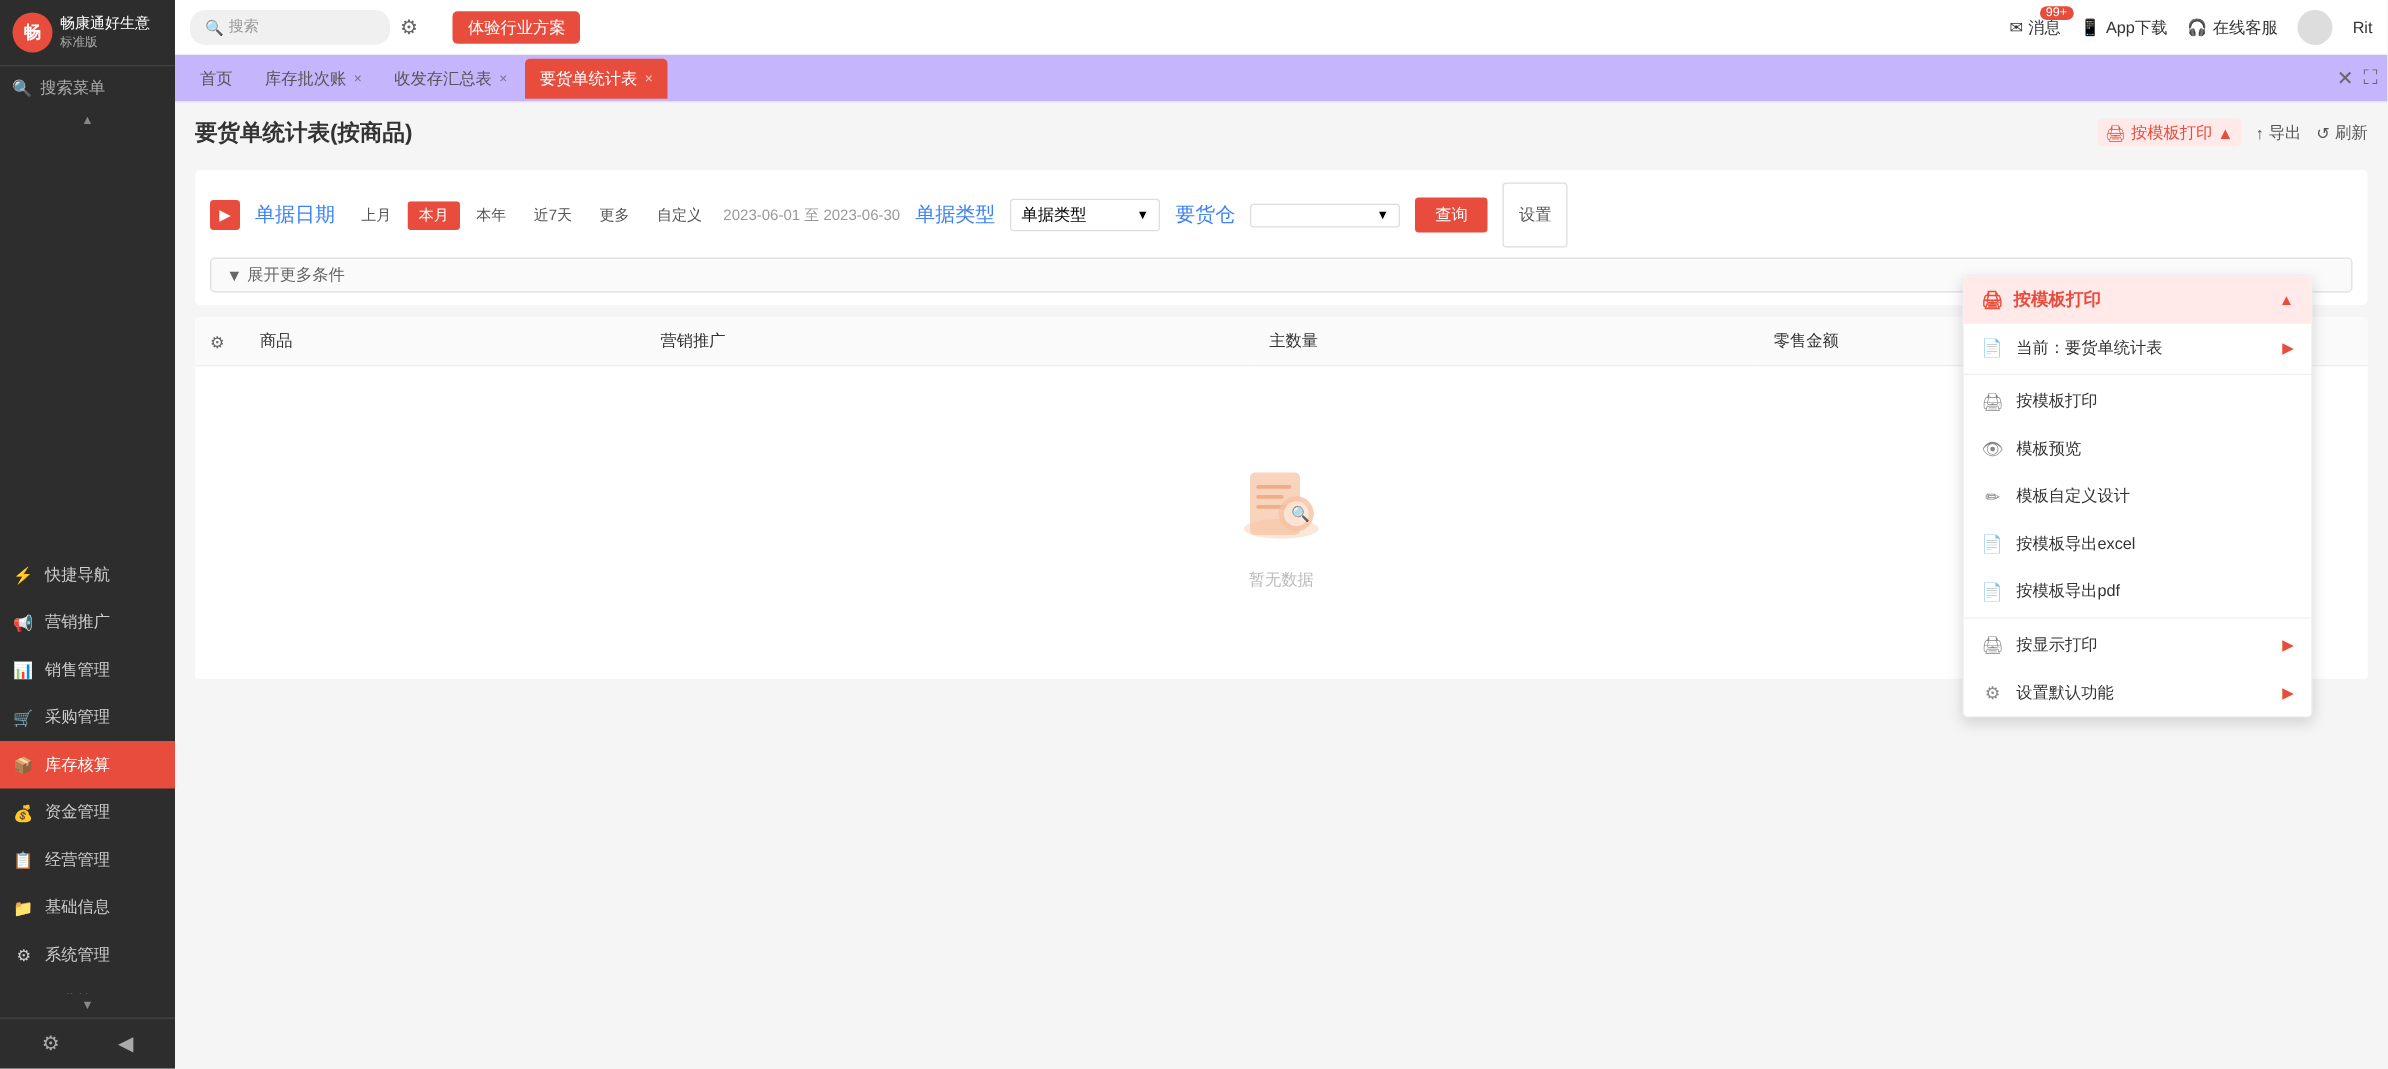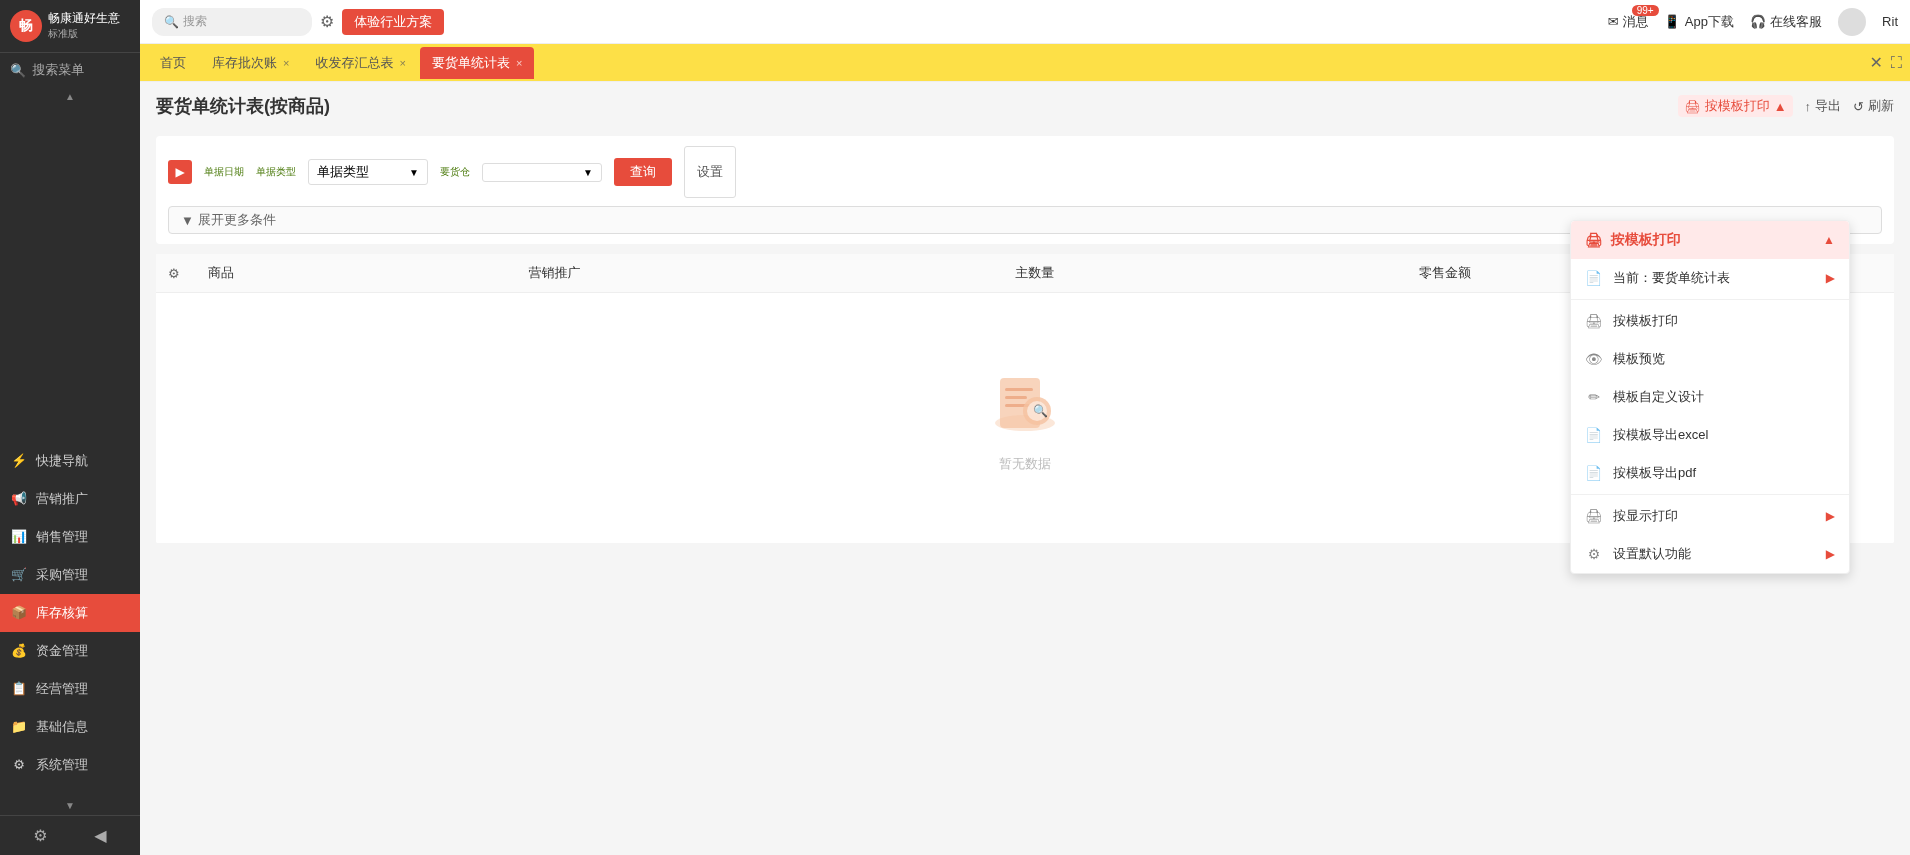--- a/index.html
+++ b/index.html
@@ -80,33 +80,34 @@
       cursor: pointer;
     }
     .topbar-gear { color: #666; cursor: pointer; font-size: 16px; }
     .topbar-trial {
       background: #e74c3c;
       color: #fff;
       border-radius: 4px;
       padding: 4px 12px;
       font-size: 13px;
       cursor: pointer;
+      margin-left: 20px;
     }
     .topbar-spacer { flex: 1; }
     .topbar-right { display: flex; align-items: center; gap: 16px; }
     .topbar-msg { display: flex; align-items: center; gap: 4px; color: #333; font-size: 13px; cursor: pointer; position: relative; }
     .badge { background: #e74c3c; color: #fff; border-radius: 8px; padding: 0 5px; font-size: 10px; position: absolute; top: -8px; right: -10px; }
     .topbar-app { display: flex; align-items: center; gap: 4px; color: #333; font-size: 13px; cursor: pointer; }
     .topbar-service { display: flex; align-items: center; gap: 4px; color: #333; font-size: 13px; cursor: pointer; }
     .topbar-avatar { width: 28px; height: 28px; background: #ddd; border-radius: 50%; cursor: pointer; }
     .topbar-username { color: #333; font-size: 13px; cursor: pointer; }
 
     
     .tabs-bar {
-      background: #fde047;
+      background: #c4b5fd;
       height: 38px;
       display: flex;
       align-items: center;
       border-bottom: 1px solid #eee;
       padding: 0 8px;
       gap: 2px;
       flex-shrink: 0;
     }
     .tab {
       height: 32px;
@@ -156,21 +157,21 @@
     }
     .filter-expand-btn {
       display: flex; align-items: center; gap: 4px;
       color: #666; cursor: pointer; font-size: 13px;
       margin: 8px auto 0;
       padding: 4px 12px;
       border: 1px solid #ddd;
       border-radius: 4px;
       background: #fafafa;
     }
-    .filter-label { color: #4d7c0f; font-size: 10px; flex-shrink: 0; }
+    .filter-label { color: #3b82f6; font-size: 16px; flex-shrink: 0; }
     .date-group { display: flex; align-items: center; gap: 4px; }
     .date-btn {
       padding: 2px 8px; border-radius: 3px; font-size: 12px;
       cursor: pointer; color: #555; border: 1px solid transparent;
     }
     .date-btn.active { background: #e74c3c; color: #fff; }
     .date-range { font-size: 12px; color: #999; margin-left: 4px; }
     .filter-select {
       display: flex; align-items: center; gap: 4px;
       border: 1px solid #ddd; border-radius: 3px; padding: 3px 8px;
@@ -393,20 +394,29 @@
     </div>
 
     <div class="filter-panel">
       <div class="filter-row">
 
         <div style="display:flex;align-items:center;justify-content:center;width:24px;height:24px;background:#e74c3c;border-radius:3px;cursor:pointer;">
           <span style="color:#fff;font-size:12px;">▶</span>
         </div>
 
         <span class="filter-label">单据日期</span>
+        <div class="date-group">
+          <div class="date-btn">上月</div>
+          <div class="date-btn active">本月</div>
+          <div class="date-btn">本年</div>
+          <div class="date-btn">近7天</div>
+          <div class="date-btn">更多</div>
+          <div class="date-btn">自定义</div>
+          <span class="date-range">2023-06-01 至 2023-06-30</span>
+        </div>
 
         <span class="filter-label">单据类型</span>
         <div class="filter-select">
           <span>单据类型</span>
           <span style="margin-left:auto;font-size:10px;">▼</span>
         </div>
 
         <span class="filter-label">要货仓</span>
         <div class="filter-select">
           <span></span>

